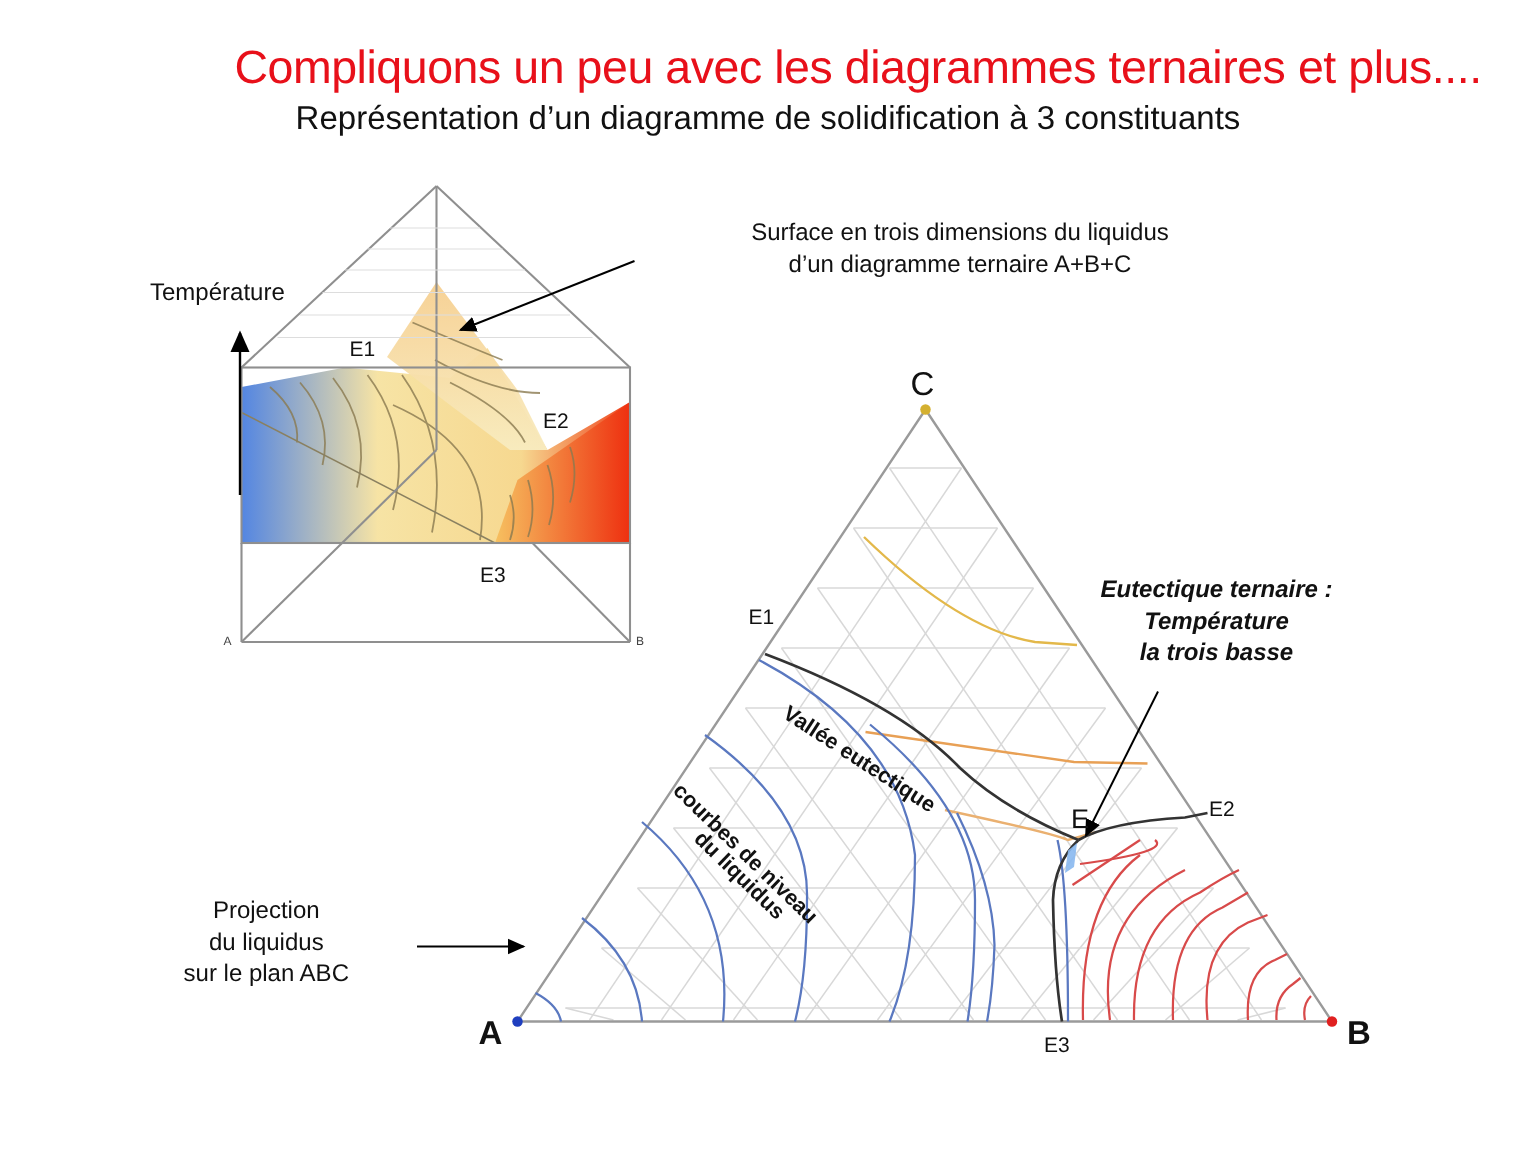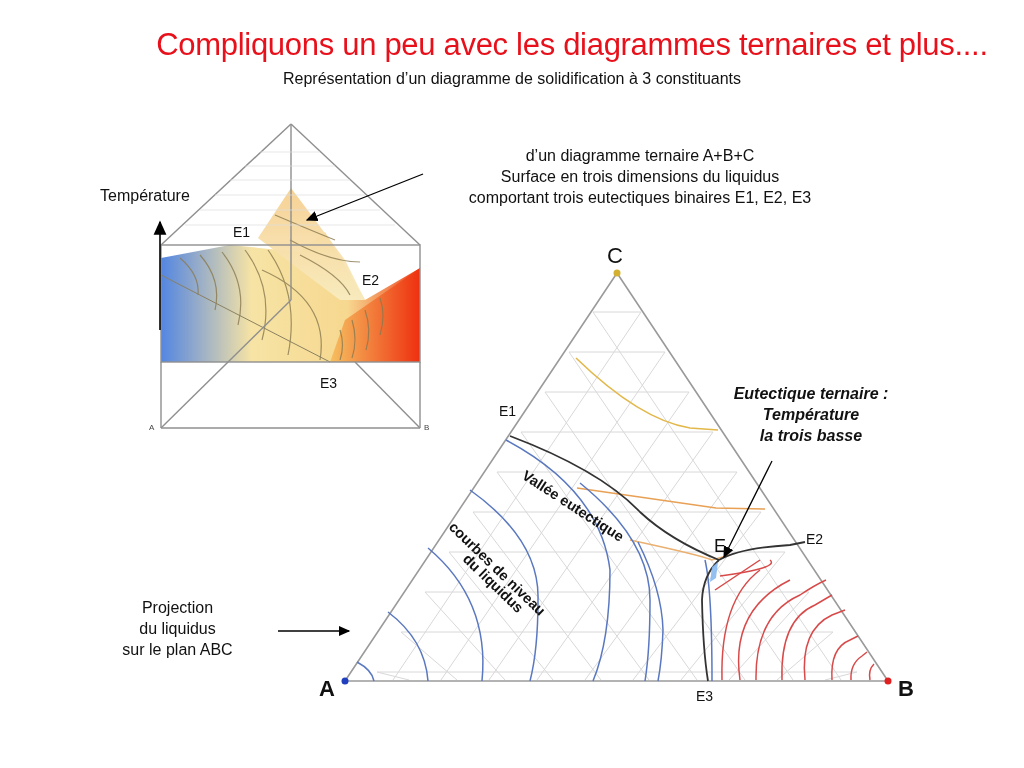--- a/index.html
+++ b/index.html
@@ -1,19 +1,19 @@
 <!DOCTYPE html>
 <html><head>
 <meta charset="utf-8">
 <style>
   html, body { margin:0; padding:0; background:#ffffff; }
   body { width:1024px; height:768px; position:relative; overflow:hidden; font-family:"Liberation Sans", sans-serif; }
   .abs { position:absolute; }
   .title { left:16px; width:1024px; top:26px; text-align:center; color:#e8101a; font-size:31px; line-height:38px; letter-spacing:-0.3px;padding-left:44px; }
-  .subtitle { left:0; width:1024px; top:69px; text-align:center; color:#111; font-size:16px; line-height:20px; }
+  .subtitle { left:0; width:1024px; top:69px; text-align:center; color:#111; font-size:22px; line-height:20px; }
   .txt { color:#111; font-size:16px; line-height:21px; text-align:center; }
   .bold { font-weight:bold;font-style:italic; }
   svg { position:absolute; left:0; top:0; }
   .lbl { font-size:14px; color:#111; }
 </style>
 </head>
 <body>
 
 <div class="abs title">Compliquons un peu avec les diagrammes ternaires et plus....</div>
 <div class="abs subtitle">Représentation d’un diagramme de solidification à 3 constituants</div>
@@ -181,23 +181,22 @@
 </svg>
 
 <div class="abs txt" style="left:100px; top:185px;">Température</div>
 <div class="abs lbl" style="left:233px; top:224px;">E1</div>
 <div class="abs lbl" style="left:362px; top:272px;">E2</div>
 <div class="abs lbl" style="left:320px; top:375px;">E3</div>
 <div class="abs" style="left:149px; top:423px; font-size:8px; color:#444;">A</div>
 <div class="abs" style="left:424px; top:423px; font-size:8px; color:#444;">B</div>
 
 <div class="abs txt" style="left:412px; top:145px; width:456px;">
+  <div>Surface en trois dimensions du liquidus</div>
   <div>d’un diagramme ternaire A+B+C</div>
-  <div>Surface en trois dimensions du liquidus</div>
-  <div>comportant trois eutectiques binaires E1, E2, E3</div>
 </div>
 
 <div class="abs" style="left:607px; top:243px; font-size:22px; color:#111;">C</div>
 <div class="abs" style="left:319px; top:676px; font-size:22px; color:#111; font-weight:bold;">A</div>
 <div class="abs" style="left:898px; top:676px; font-size:22px; color:#111; font-weight:bold;">B</div>
 <div class="abs lbl" style="left:499px; top:403px;">E1</div>
 <div class="abs lbl" style="left:806px; top:531px;">E2</div>
 <div class="abs lbl" style="left:696px; top:688px;">E3</div>
 <div class="abs" style="left:714px; top:536px; font-size:18px; color:#111;">E</div>
 

